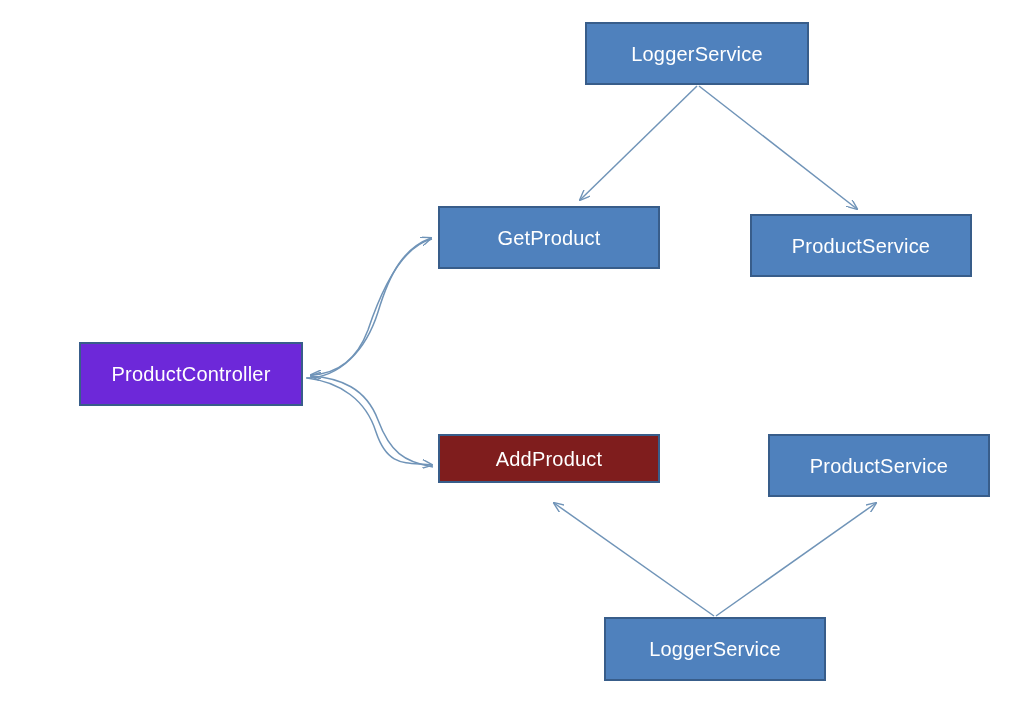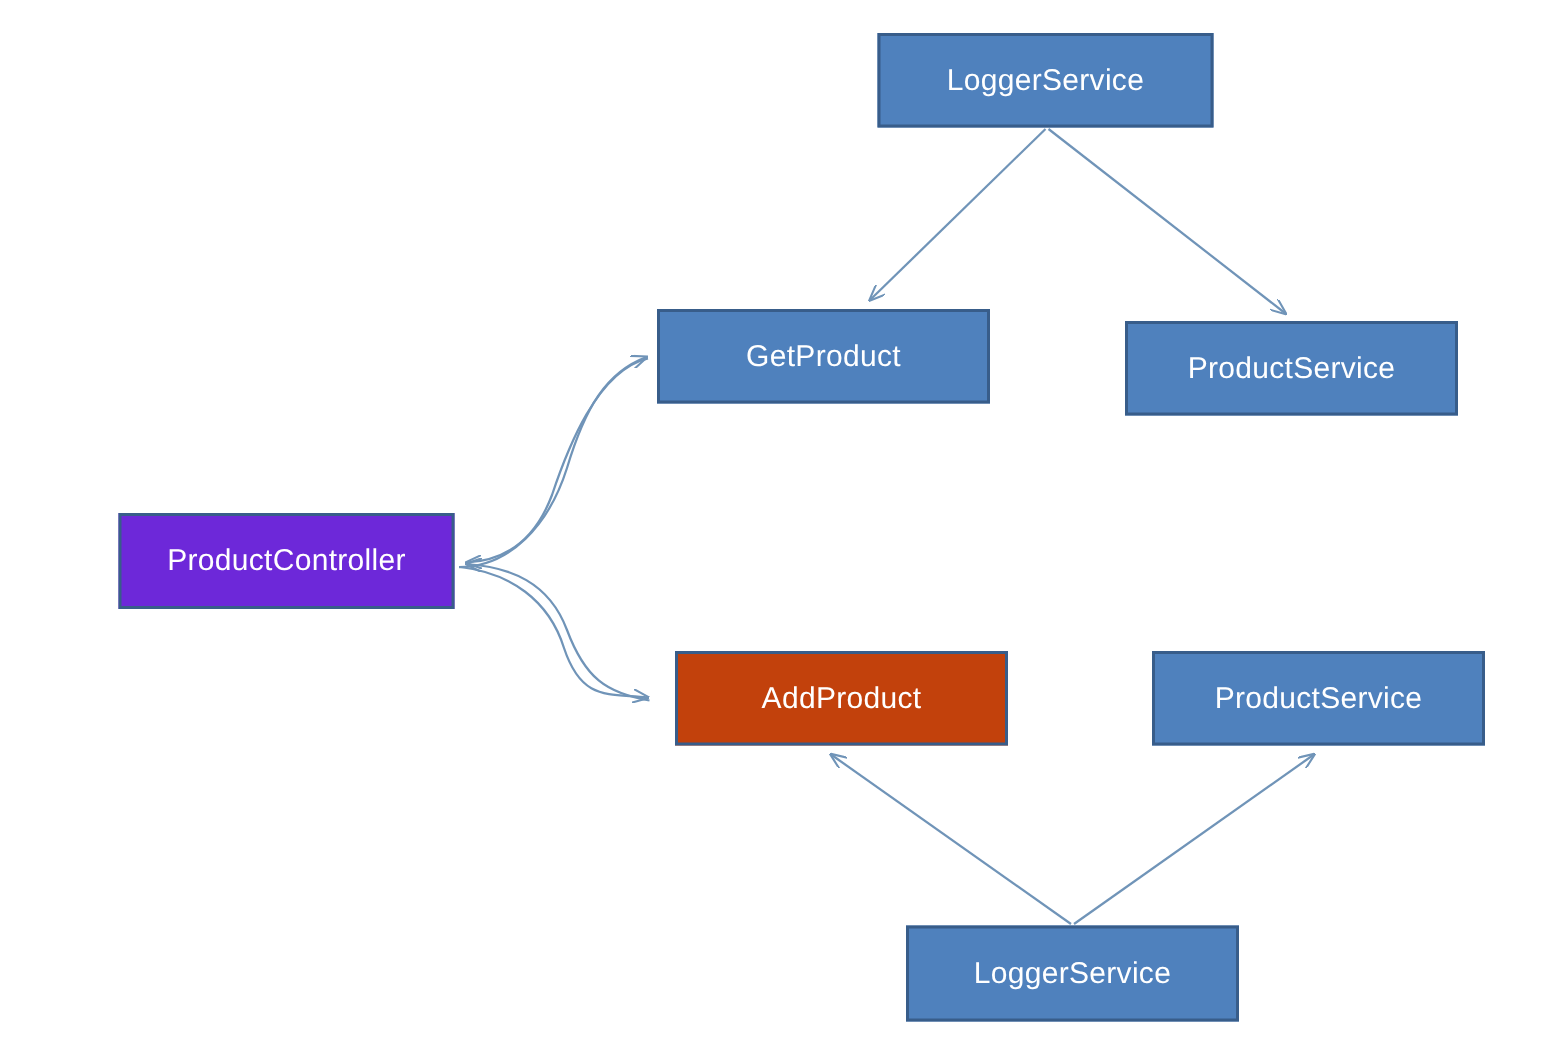--- a/index.html
+++ b/index.html
@@ -86,21 +86,21 @@
   </div>
 
   <div class="node" style="left: 750px; top: 214px; width: 222px; height: 63px; background: rgb(79, 129, 189); border-color: rgb(56, 93, 138); color: rgb(255, 255, 255);">
     <span class="node-label">ProductService</span>
   </div>
 
   <div class="node" style="left: 79px; top: 342px; width: 224px; height: 64px; background: #6d28d9; border-color: rgb(56, 93, 138); color: rgb(255, 255, 255);">
     <span class="node-label">ProductController</span>
   </div>
 
-  <div class="node" style="left: 438px; top: 434px; width: 222px; height: 63px; background: #c2410c; border-color: rgb(56, 93, 138); color: rgb(255, 255, 255); margin-left: 12px;">
+  <div class="node" style="left: 438px; top: 434px; width: 222px; height: 49px; background: #7f1d1d; border-color: rgb(56, 93, 138); color: rgb(255, 255, 255);">
     <span class="node-label">AddProduct</span>
   </div>
 
   <div class="node" style="left: 768px; top: 434px; width: 222px; height: 63px; background: rgb(79, 129, 189); border-color: rgb(56, 93, 138); color: rgb(255, 255, 255);">
     <span class="node-label">ProductService</span>
   </div>
 
   <div class="node" style="left: 604px; top: 617px; width: 222px; height: 64px; background: rgb(79, 129, 189); border-color: rgb(56, 93, 138); color: rgb(255, 255, 255);">
     <span class="node-label">LoggerService</span>
   </div>

